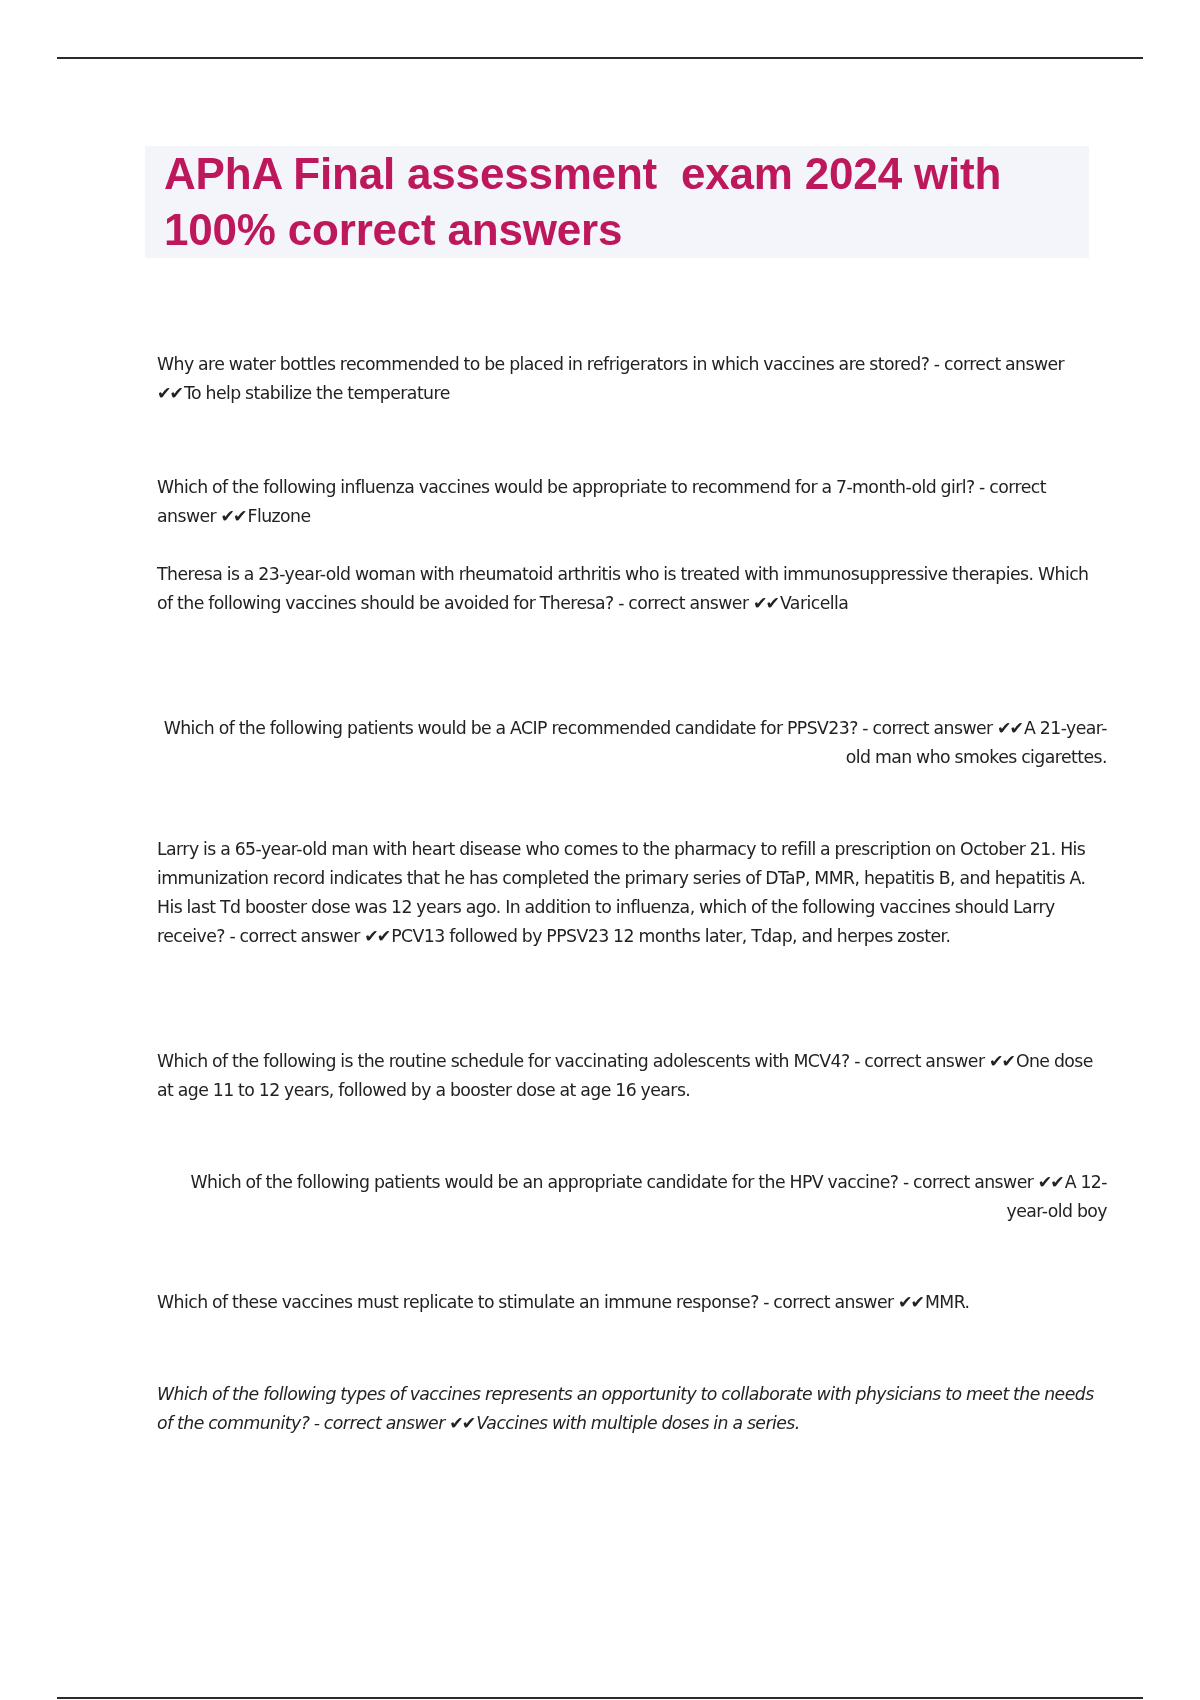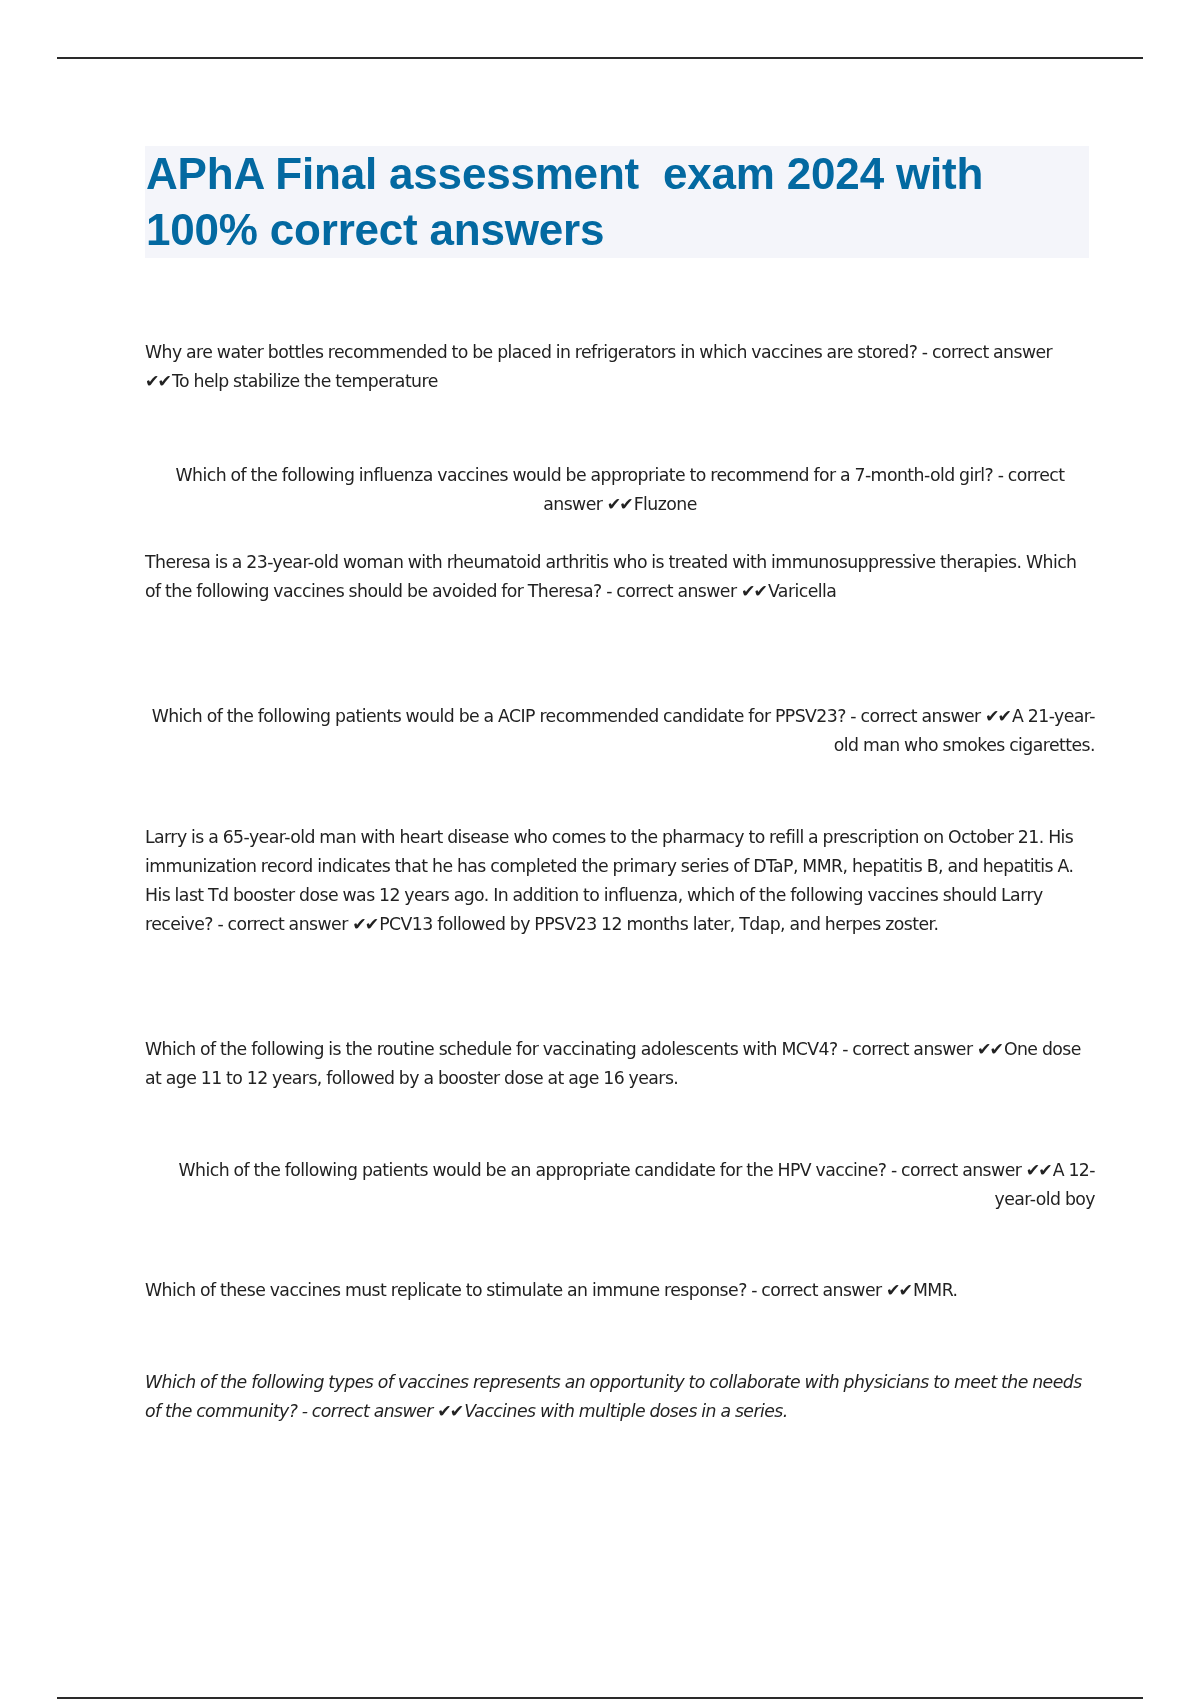--- a/index.html
+++ b/index.html
@@ -28,38 +28,38 @@
     .title-box {
       position: absolute;
       left: 145px;
       top: 146px;
       width: 944px;
       height: 112px;
       background: #f4f5fa;
     }
     .title {
       position: absolute;
-      left: 146px;
+      left: 164px;
       top: 146px;
       width: 940px;
       margin: 0;
       font-family: "Liberation Sans", sans-serif;
       font-weight: bold;
       font-size: 44px;
       line-height: 56px;
-      color: #0369a1;
+      color: #be185d;
       letter-spacing: -0.2px;
       white-space: pre-wrap;
     }
 
     .qa {
       position: absolute;
       left: 145px;
       width: 950px;
-      margin: 0;
+      margin: 12px;
       font-family: "DejaVu Sans", sans-serif;
       font-size: 17.3px;
       line-height: 29px;
       color: #222222;
       letter-spacing: -0.55px;
       word-spacing: -0.5px;
     }
     .check {
       font-family: "DejaVu Sans", sans-serif;
       letter-spacing: -2px;
@@ -69,21 +69,21 @@
 </head>
 <body>
 
 <div class="rule top"></div>
 
 <div class="title-box"></div>
 <h1 class="title">APhA Final assessment  exam 2024 with 100% correct answers</h1>
 
 <p class="qa" style="top:338px;"><span>Why are water bottles recommended to be placed in refrigerators in which vaccines are stored?</span><span> - correct answer </span><span class="check">✔✔</span><span>To help stabilize the temperature</span></p>
 
-<p class="qa" style="top:461px;text-align:center;"><span>Which of the following influenza vaccines would be appropriate to recommend for a 7-month-old girl?</span><span> - correct answer </span><span class="check">✔✔</span><span>Fluzone</span></p>
+<p class="qa" style="top:461px;"><span>Which of the following influenza vaccines would be appropriate to recommend for a 7-month-old girl?</span><span> - correct answer </span><span class="check">✔✔</span><span>Fluzone</span></p>
 
 <p class="qa" style="top:548px;"><span>Theresa is a 23-year-old woman with rheumatoid arthritis who is treated with immunosuppressive therapies. Which of the following vaccines should be avoided for Theresa?</span><span> - correct answer </span><span class="check">✔✔</span><span>Varicella</span></p>
 
 <p class="qa" style="top:702px;text-align:right;"><span>Which of the following patients would be a ACIP recommended candidate for PPSV23?</span><span> - correct answer </span><span class="check">✔✔</span><span>A 21-year-old man who smokes cigarettes.</span></p>
 
 <p class="qa" style="top:823px;"><span>Larry is a 65-year-old man with heart disease who comes to the pharmacy to refill a prescription on October 21. His immunization record indicates that he has completed the primary series of DTaP, MMR, hepatitis B, and hepatitis A. His last Td booster dose was 12 years ago. In addition to influenza, which of the following vaccines should Larry receive?</span><span> - correct answer </span><span class="check">✔✔</span><span>PCV13 followed by PPSV23 12 months later, Tdap, and herpes zoster.</span></p>
 
 <p class="qa" style="top:1035px;"><span>Which of the following is the routine schedule for vaccinating adolescents with MCV4?</span><span> - correct answer </span><span class="check">✔✔</span><span>One dose at age 11 to 12 years, followed by a booster dose at age 16 years.</span></p>
 
 <p class="qa" style="top:1156px;text-align:right;"><span>Which of the following patients would be an appropriate candidate for the HPV vaccine?</span><span> - correct answer </span><span class="check">✔✔</span><span>A 12-year-old boy</span></p>

